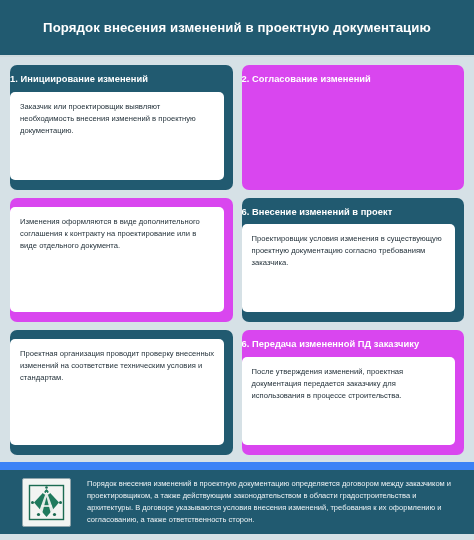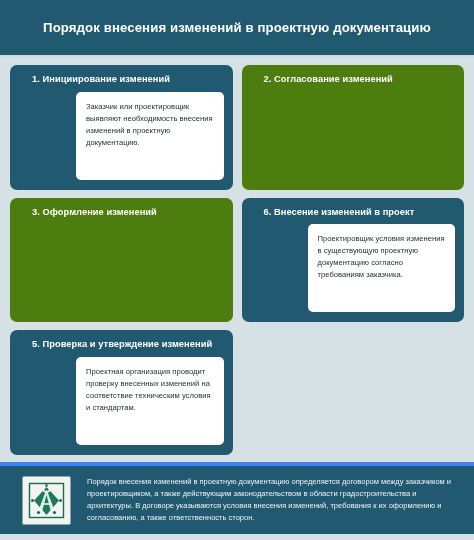--- a/index.html
+++ b/index.html
@@ -53,63 +53,62 @@
     grid-template-columns: 1fr 1fr;
     grid-template-rows: 1fr 1fr 1fr;
     gap: 8px 9px;
     padding: 8px 10px 7px 10px;
     box-sizing: border-box;
     background: #d6e1e6;
   }
 
   .card {
     border-radius: 7px;
-    padding: 9px 9px 10px 22px;
+    padding: 9px 9px 10px 0;
     box-sizing: border-box;
     display: flex;
     flex-direction: column;
     overflow: hidden;
   }
   .card.teal  { background: #215a70; }
-  .card.green { background: #4d7c0f; justify-content: space-between; }
+  .card.green { background: #d946ef; justify-content: space-between; }
 
   .card-title {
     color: #ffffff;
     font-size: 9.3px;
     font-weight: bold;
     line-height: 1.15;
     margin-bottom: 7px;
     letter-spacing: 0.05px;
   }
 
   .card-body {
     flex: 1 1 auto;
     background: #ffffff;
     border-radius: 5px;
     padding: 9px 9px 8px 10px;
     box-sizing: border-box;
-    margin-left: 44px;
   }
   .card-text {
     color: #23313a;
     font-size: 7.6px;
     line-height: 1.58;
     letter-spacing: 0.02px;
   }
 
   
   .footer {
     background: #215a70;
     flex: 0 0 78px;
     height: 78px;
     display: flex;
     align-items: center;
     padding: 0 14px 0 22px;
     box-sizing: border-box;
-    border-top: 4px solid #3b82f6;
+    border-top: 8px solid #3b82f6;
     border-bottom: 6px solid #d6e1e6;
   }
   .footer-logo {
     flex: 0 0 auto;
     width: 47px;
     height: 47px;
     background: #f2f4f2;
     border: 1px solid #8fa4ab;
     border-radius: 2px;
     display: flex;
@@ -143,37 +142,44 @@
       <div class="card-body">
         <div class="card-text">Заказчик или проектировщик выявляют необходимость внесения изменений в проектную документацию.</div>
       </div>
     </div>
 
     <div class="card green">
       <div class="card-title">2. Согласование изменений</div>
     </div>
 
     <div class="card green">
-      <div class="card-title">3. Оформление изменений</div>
+      <div class="card-body">
+        <div class="card-text">Изменения оформляются в виде дополнительного соглашения к контракту на проектирование или в виде отдельного документа.</div>
+      </div>
     </div>
 
     <div class="card teal">
       <div class="card-title">6. Внесение изменений в проект</div>
       <div class="card-body">
         <div class="card-text">Проектировщик условия изменения в существующую проектную документацию согласно требованиям заказчика.</div>
       </div>
     </div>
 
     <div class="card teal">
-      <div class="card-title">5. Проверка и утверждение изменений</div>
       <div class="card-body">
         <div class="card-text">Проектная организация проводит проверку внесенных изменений на соответствие техническим условия и стандартам.</div>
       </div>
     </div>
 
+    <div class="card green">
+      <div class="card-title">6. Передача измененной ПД заказчику</div>
+      <div class="card-body">
+        <div class="card-text">После утверждения изменений, проектная документация передается заказчику для использования в процессе строительства.</div>
+      </div>
+    </div>
 
   </div>
 
   <div class="footer">
     <div class="footer-logo">
       <svg width="41" height="41" viewBox="0 0 41 41" aria-hidden="true">
 
         <rect x="3.5" y="3.5" width="34" height="34" fill="none" stroke="#1b6b52" stroke-width="1.4"></rect>
 
         <path d="M20.5 7 L33 20.5 L20.5 35 L8 20.5 Z" fill="#1f7a5d"></path>

